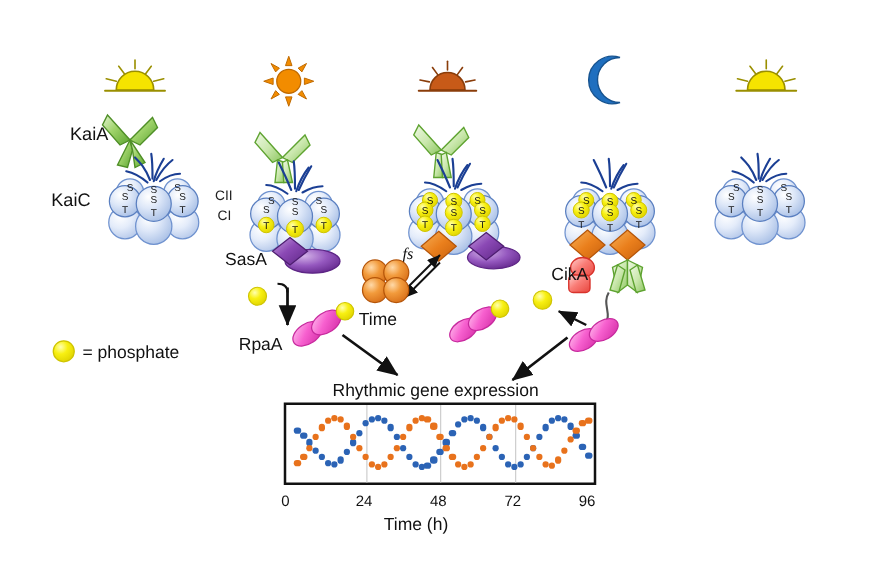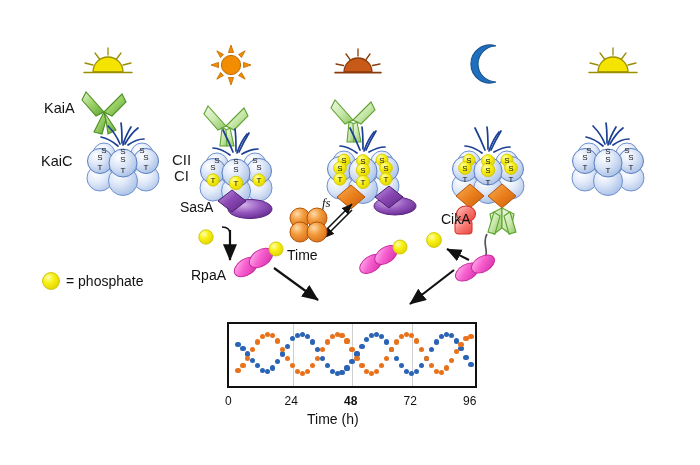--- a/index.html
+++ b/index.html
@@ -14,21 +14,21 @@
   .abs{position:absolute;}
   .lbl{
     position:absolute;
     font-family:"Liberation Sans","DejaVu Sans",sans-serif;
     color:#111;
     white-space:nowrap;
     line-height:1;
   }
   .lbl-kaia{font-size:14.5px;}
   .lbl-kaic{font-size:14.5px;}
-  .lbl-sub{font-size:15px;color:#222;}
+  .lbl-sub{font-size:11px;color:#222;}
   .lbl-prot{font-size:14px;}
   .lbl-fs{font-size:13px;font-style:italic;font-family:"Liberation Serif","DejaVu Serif",serif;}
   .lbl-legend{font-size:14px;}
   .chart-title{font-size:14px;}
   .axis-tick{font-size:12px;}
   .axis-label{font-size:14px;}
   svg{display:block;overflow:visible;}
   .chartbox{
     position:absolute;
     border:2.5px solid #111;
@@ -206,21 +206,21 @@
         <text x="62" y="35">S</text>
       <text x="20" y="42">S</text>
         <text x="43" y="44">S</text>
         <text x="66" y="42">S</text>
       <text x="20" y="52">T</text>
         <text x="43" y="55">T</text>
         <text x="66" y="52">T</text>
     </g>
   </svg>
 
-  <span class="lbl lbl-kaia" style="left:44px;top:101px;">KaiA</span>
+  <span class="lbl lbl-kaia" style="left:56px;top:101px;">KaiA</span>
   <span class="lbl lbl-kaic" style="left:41px;top:154px;">KaiC</span>
   <span class="lbl lbl-sub" style="left:172px;top:152px;">CII</span>
   <span class="lbl lbl-sub" style="left:174px;top:168px;">CI</span>
 
   <svg class="abs" style="left:203px;top:104px;" width="46" height="44" viewBox="0 0 46 44">
     <g stroke="#5ea330" stroke-width="1.1" fill="url(#gGreenPale)">
       <path d="M23,22 L5,2 L1,10 L15,26 Z"></path>
       <path d="M23,22 L41,4 L45,12 L31,26 Z"></path>
       <path d="M19,24 L17,42 L24,42 L25,26 Z"></path>
       <path d="M27,24 L31,42 L24,42 L23,26 Z"></path>
@@ -490,20 +490,21 @@
         <text x="43" y="55">T</text>
         <text x="66" y="52">T</text>
     </g>
   </svg>
 
   <svg class="abs" style="left:40px;top:270px;" width="22" height="22" viewBox="0 0 22 22">
     <circle cx="11" cy="11" r="8.4" fill="url(#gYellow)" stroke="#cfc400" stroke-width="1"></circle>
   </svg>
   <span class="lbl lbl-legend" style="left:66px;top:274px;">= phosphate</span>
 
+  <div class="lbl chart-title" style="left:266px;top:305px;">Rhythmic gene expression</div>
 
   <div class="chartbox" id="plot" style="left:227px;top:322px;width:250px;height:66px;">
       <div class="gridline" style="left: 63.5px;"></div>
       <div class="gridline" style="left: 123px;"></div>
       <div class="gridline" style="left: 182.5px;"></div>
       <div class="dot" style="width: 5.2px; height: 5.2px; left: 6.35833px; top: 17.6px; background: rgb(43, 99, 181);"></div>
       <div class="dot" style="width: 5.2px; height: 5.2px; left: 11.3167px; top: 21.92px; background: rgb(43, 99, 181);"></div>
       <div class="dot" style="width: 5.2px; height: 5.2px; left: 16.275px; top: 27.32px; background: rgb(43, 99, 181);"></div>
       <div class="dot" style="width: 5.2px; height: 5.2px; left: 21.2333px; top: 33.8px; background: rgb(43, 99, 181);"></div>
       <div class="dot" style="width: 5.2px; height: 5.2px; left: 26.1917px; top: 39.2px; background: rgb(43, 99, 181);"></div>
@@ -596,20 +597,20 @@
       <div class="dot" style="width: 5.2px; height: 5.2px; left: 219.567px; top: 33.8px; background: rgb(232, 114, 28);"></div>
       <div class="dot" style="width: 5.2px; height: 5.2px; left: 224.525px; top: 25.16px; background: rgb(232, 114, 28);"></div>
       <div class="dot" style="width: 5.2px; height: 5.2px; left: 229.483px; top: 17.6px; background: rgb(232, 114, 28);"></div>
       <div class="dot" style="width: 5.2px; height: 5.2px; left: 234.442px; top: 12.2px; background: rgb(232, 114, 28);"></div>
       <div class="dot" style="width: 5.2px; height: 5.2px; left: 239.4px; top: 10.04px; background: rgb(232, 114, 28);"></div>
     </div>
 
   <div id="xticks">
       <span class="lbl axis-tick" style="left: 225px; top: 395px;">0</span>
       <span class="lbl axis-tick" style="left: 284.5px; top: 395px;">24</span>
-      <span class="lbl axis-tick" style="left: 344px; top: 395px; font-weight: bold;">48</span>
+      <span class="lbl axis-tick" style="left: 344px; top: 395px;">48</span>
       <span class="lbl axis-tick" style="left: 403.5px; top: 395px; text-align: center;">72</span>
       <span class="lbl axis-tick" style="left: 463px; top: 395px;">96</span>
     </div>
 
   <div class="lbl axis-label" style="left:307px;top:412px;">Time (h)</div>
 
 </div>
 
 </body></html>

